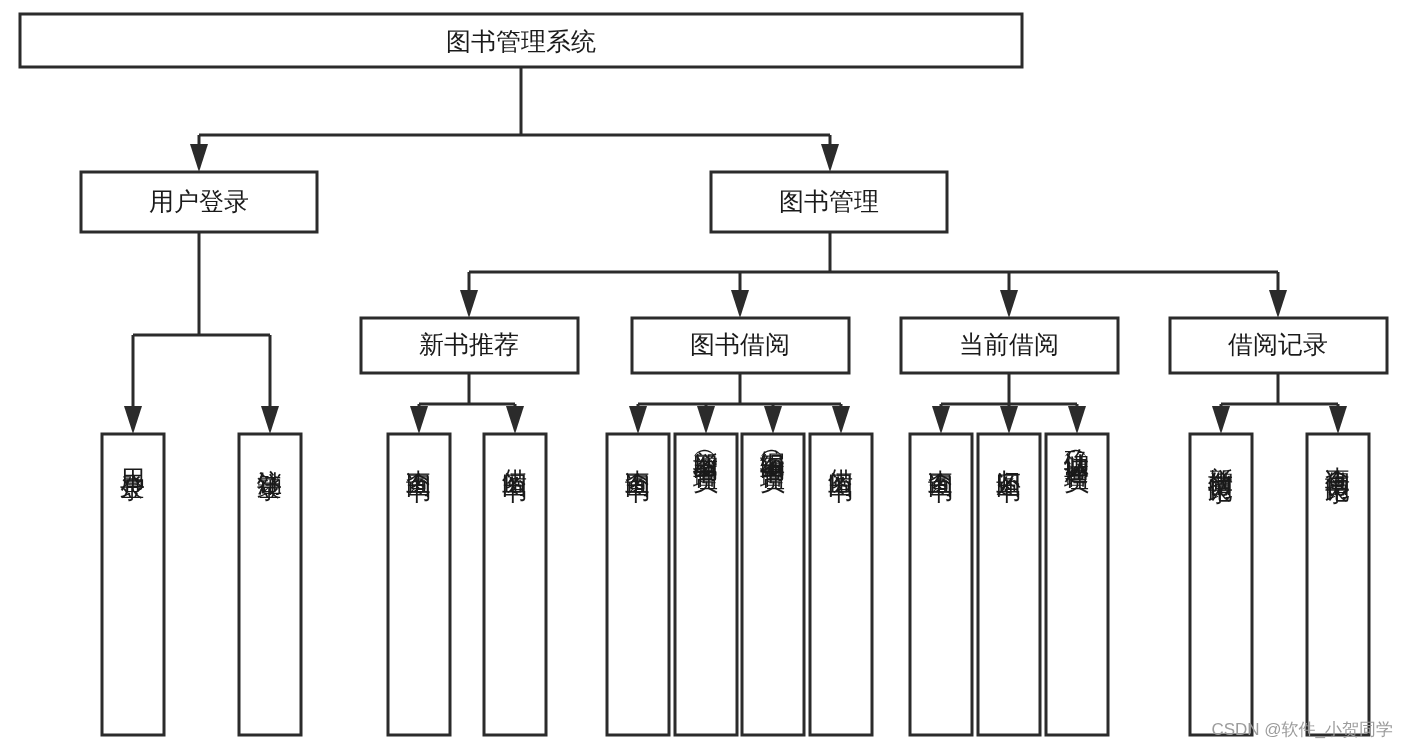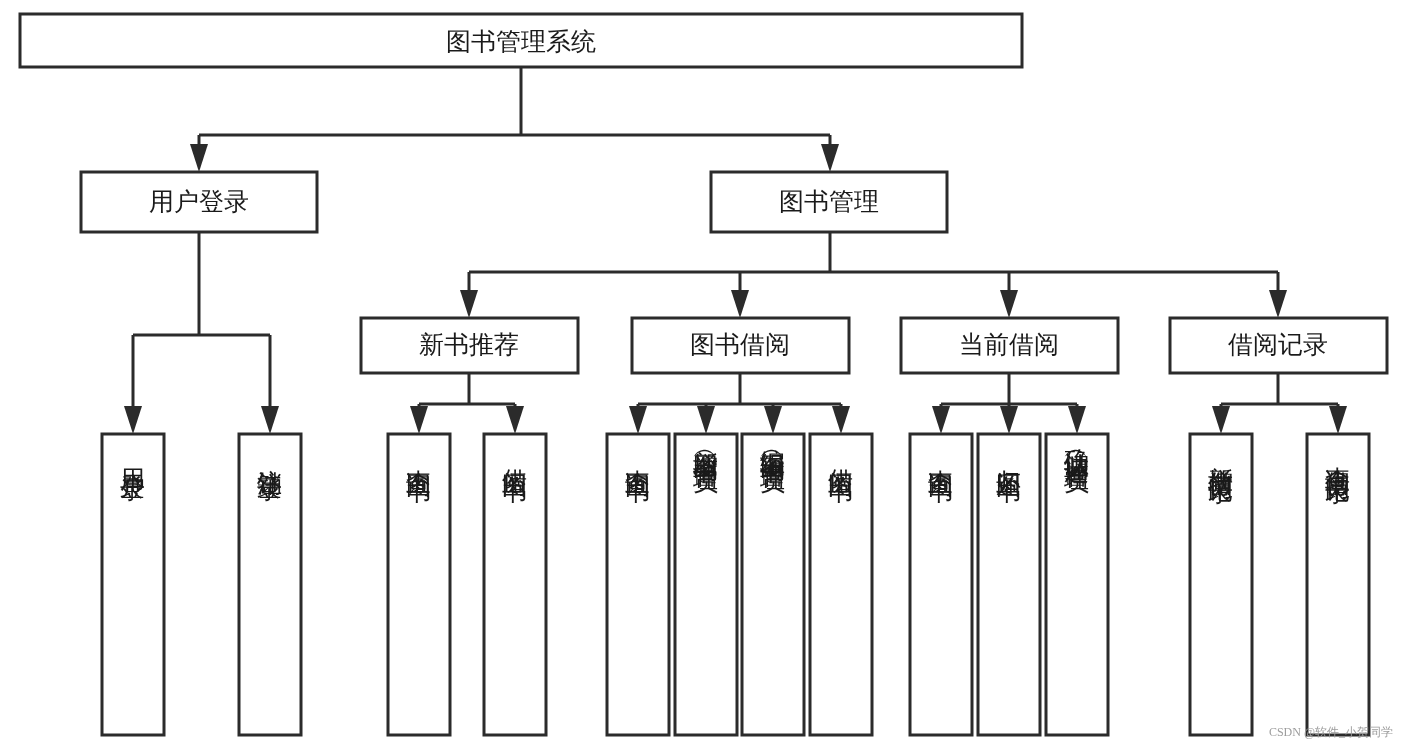--- a/index.html
+++ b/index.html
@@ -54,22 +54,22 @@
     fill: #1a1a1a;
     writing-mode: vertical-rl;
     text-orientation: upright;
     text-anchor: middle;
     letter-spacing: 3px;
   }
   .watermark {
     position: absolute;
     right: 12px;
     bottom: 6px;
-    font-family: Liberation Serif, serif;
-    font-size: 12px;
+    font-family: Liberation Sans, sans-serif;
+    font-size: 17px;
     color: #9c9c9c;
     white-space: nowrap;
     pointer-events: none;
   }
 </style>
 </head>
 <body>
 
 <div id="diagram-root">
 

